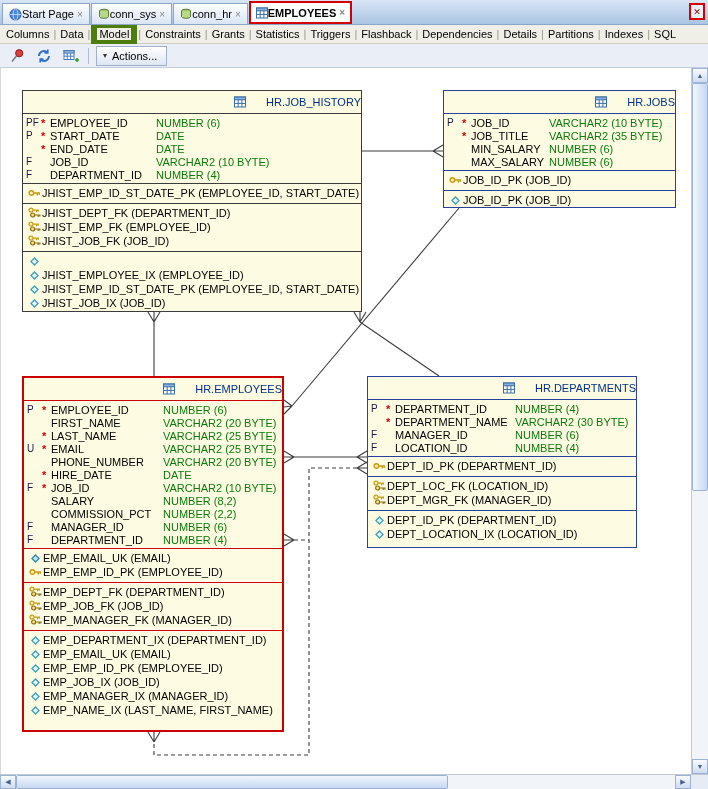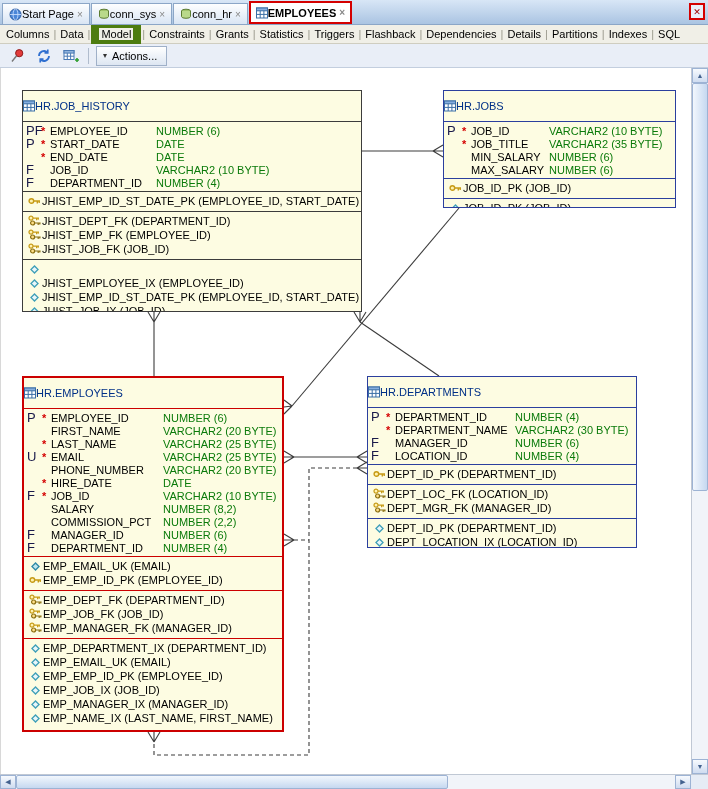--- a/index.html
+++ b/index.html
@@ -13,21 +13,21 @@
   .tab.active{background:#fff;height:23px;font-weight:bold}
   .tab.annotated{border:2px solid #d40000;padding:0 5px}
   .tab.conn .tlabel{}
   .tclose{color:#888;font-size:10px;margin-left:3px}
   .ticon{display:inline-flex;align-items:center}
   .panel-close{position:absolute;right:3px;top:3px;width:16px;height:17px;border:2px solid #d40000;color:#a00000;display:flex;align-items:center;justify-content:center;font-size:9px;background:#e9eff8}
 
   
   .subtabbar{height:19px;background:#f0efe7;display:flex;align-items:center;padding:0 3px;border-bottom:1px solid #cfcdc0;flex:0 0 auto;white-space:nowrap}
   .subtab{padding:1px 3px}
-  .subtab.annotated{border:8px solid #4d7c0f;padding:0 2px}
+  .subtab.annotated{border:6px solid #4d7c0f;padding:0 2px}
   .stsep{color:#9a998c;padding:0 1px}
 
   
   .toolbar{height:24px;background:#e9eef7;display:flex;align-items:center;gap:7px;padding:0 7px;border-bottom:1px solid #c3cede;flex:0 0 auto}
   .tbtn{width:20px;height:20px;display:flex;align-items:center;justify-content:center}
   .tsep{width:1px;height:16px;background:#b0bccd}
   .actions{display:flex;align-items:center;gap:5px;border:1px solid #9fb0c8;background:linear-gradient(#ffffff,#dde6f2);padding:1px 9px 1px 6px;height:20px;font-family:"Liberation Sans",sans-serif;font-size:11px;cursor:default}
   .actions .dd{font-size:8px;color:#333}
 
   
@@ -42,24 +42,24 @@
   .htrack{flex:1;position:relative}
   .hthumb{position:absolute;top:0;bottom:0;left:0;width:432px;background:linear-gradient(#f2f7fd,#c6d8f0);border:1px solid #9db3d4;border-radius:2px}
   .corner{width:17px;background:#e6ecf5}
 
   
   .tbl{position:absolute;background:#fdfce2;border:1px solid var(--bc);--bc:#3c3c3c;--namew:100px;overflow:hidden}
   .tbl-job_history{--bc:#3c3c3c;--namew:106px}
   .tbl-jobs{--bc:#2b3f9e;--namew:78px}
   .tbl-departments{--bc:#2b3f9e;--namew:120px}
   .tbl-employees{--bc:#cc0000;--namew:112px;border-width:2px}
-  .ttitle{height:31px;display:flex;align-items:center;justify-content:flex-start;gap:0;border-bottom:1px solid var(--bc);color:#003087;white-space:nowrap}
+  .ttitle{height:23px;display:flex;align-items:center;justify-content:flex-end;gap:20px;border-bottom:1px solid var(--bc);color:#003087;white-space:nowrap}
   .cols{padding:2px 0}
   .colrow{height:13px;display:flex;align-items:center;padding:0 3px;white-space:nowrap}
-  .mark{width:15px;font-size:13px;color:#1a1a4a;flex:0 0 auto}
+  .mark{width:15px;font-size:10px;color:#1a1a4a;flex:0 0 auto}
   .star{width:9px;color:#d40000;font-weight:bold;flex:0 0 auto}
   .cname{width:var(--namew);flex:0 0 auto;color:#000}
   .ctype{color:#0a7a0a}
   .section{border-top:1px solid var(--bc);padding:2px 0 3px}
   .secrow{height:14px;display:flex;align-items:center;padding:0 4px;white-space:nowrap}
   .sicon{width:15px;display:inline-flex;justify-content:center;flex:0 0 auto}
 </style>
 </head>
 <body>
 

